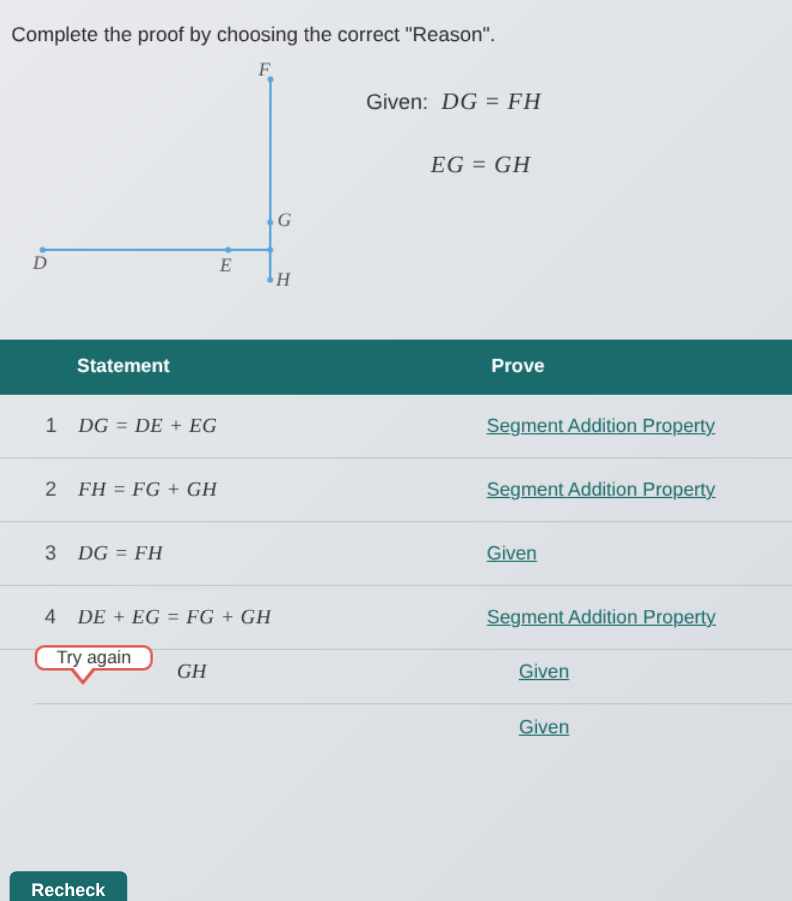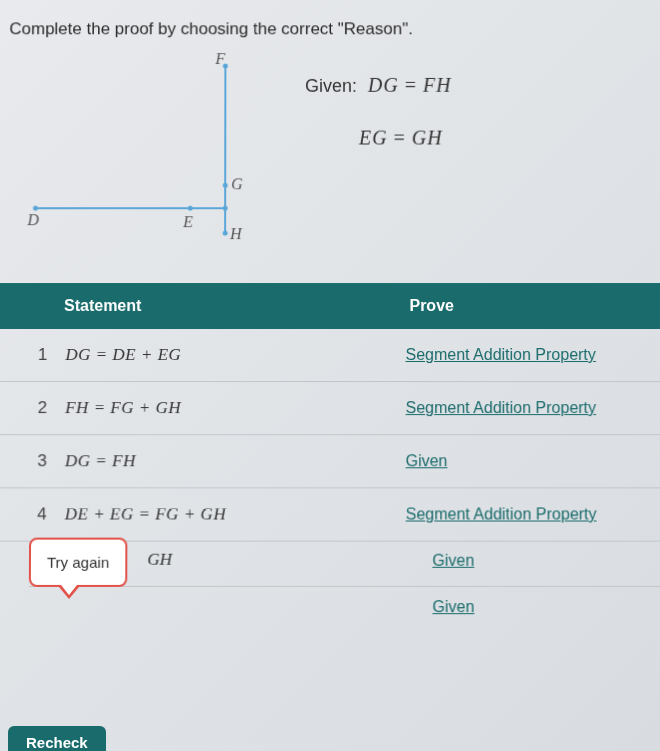--- a/index.html
+++ b/index.html
@@ -104,21 +104,21 @@
     .step5-wrapper {
       position: relative;
     }
     .tryagain {
       position: absolute;
       left: 30px;
       top: -4px;
       background: #fff;
       border: 2px solid #e1534a;
       border-radius: 8px;
-      padding: 14px 16px;
+      padding: 0 16px;
       font-size: 15px;
       color: #333;
       z-index: 5;
     }
     .tryagain::after {
       content: '';
       position: absolute;
       left: 30px;
       bottom: -10px;
       width: 0; height: 0;

